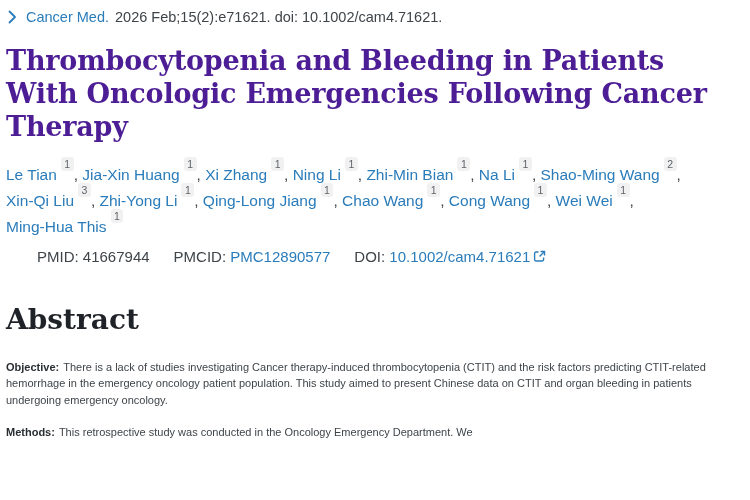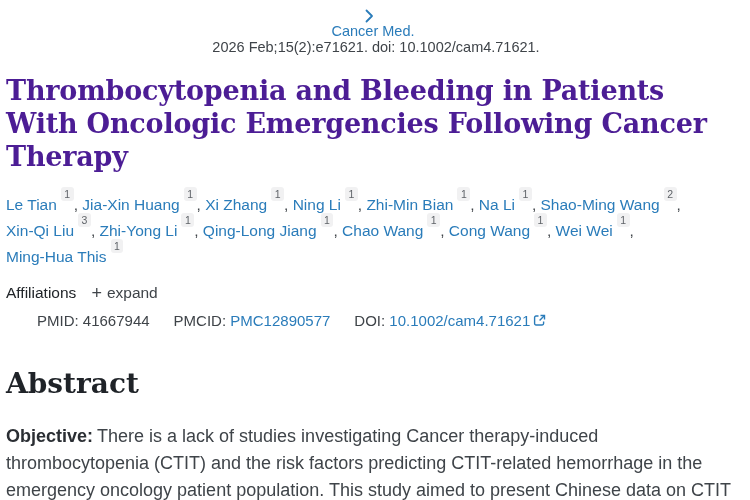--- a/index.html
+++ b/index.html
@@ -9,21 +9,21 @@
     font-family: "Liberation Sans", sans-serif;
     color: #3f4449;
   }
   .page { padding: 9px 10px 0 6px; }
 
   a.link { color: #2a7cba; text-decoration: none; cursor: pointer; }
 
   
   .journal-bar {
     display: flex; align-items: center;
-    font-size: 14.5px; color: #3f4449; flex-direction: column;
+    font-size: 14.5px; color: #3f4449;
   }
   .chev { display: inline-flex; margin: 0 9px 0 2px; }
   .journal-bar .cite { margin-left: 6px; }
 
   
   .title {
     font-family: "DejaVu Serif", serif;
     font-size: 27px; font-weight: 700;
     line-height: 1.23; color: #4c1d95;
     letter-spacing: -0.2px;
@@ -61,21 +61,21 @@
   .id-group { margin-right: 24px; }
   .ext-icon { display: inline-block; margin-left: 3px; vertical-align: -1px; }
 
   
   .abstract-heading {
     font-family: "DejaVu Serif", serif;
     font-size: 28px; font-weight: 700; color: #1f2328;
     margin-top: 37px;
   }
   .para {
-    margin-top: 16px; font-size: 18px; line-height: 1.49;
+    margin-top: 16px; font-size: 11px; line-height: 1.49;
     color: #3f4449; max-width: 730px;
   }
   .sec-label { font-weight: 700; color: #2a2e33; margin-right: 4px; }
 </style>
 </head>
 <body>
 
 <div class="page">
 
   <div class="journal-bar">
@@ -102,27 +102,20 @@
     <span class="author"><a class="link">Xin-Qi Liu</a><sup class="sup-badge">3</sup><span class="comma">,</span></span>
     <span class="author"><a class="link">Zhi-Yong Li</a><sup class="sup-badge">1</sup><span class="comma">,</span></span>
     <span class="author"><a class="link">Qing-Long Jiang</a><sup class="sup-badge">1</sup><span class="comma">,</span></span>
     <span class="author"><a class="link">Chao Wang</a><sup class="sup-badge">1</sup><span class="comma">,</span></span>
     <span class="author"><a class="link">Cong Wang</a><sup class="sup-badge">1</sup><span class="comma">,</span></span>
     <span class="author"><a class="link">Wei Wei</a><sup class="sup-badge">1</sup><span class="comma">,</span></span>
     <br>
     <span class="author"><a class="link">Ming-Hua This</a><sup class="sup-badge">1</sup></span>
   </div>
 
-  <div class="affil-row">
-    <span>Affiliations</span>
-    <span class="expand-btn">
-      <span class="plus-glyph">+</span>
-      <span>expand</span>
-    </span>
-  </div>
 
   <div class="ids-row">
     <span class="id-group"><span>PMID:</span> <span>41667944</span></span><span class="id-group"><span>PMCID:</span> <a class="link">PMC12890577</a></span><span class="id-group"><span>DOI:</span> <a class="link">10.1002/cam4.71621</a><span class="ext-icon"><svg width="13" height="13" viewBox="0 0 13 13">
             <path d="M5.5 2H3a1.4 1.4 0 0 0-1.4 1.4v6.2A1.4 1.4 0 0 0 3 11h6.2a1.4 1.4 0 0 0 1.4-1.4V7.5" fill="none" stroke="#2a7cba" stroke-width="1.4"></path>
             <path d="M7.5 1.5h4v4" fill="none" stroke="#2a7cba" stroke-width="1.4"></path>
             <path d="M11.2 1.8L6.6 6.4" fill="none" stroke="#2a7cba" stroke-width="1.4"></path>
           </svg></span></span>
   </div>
 
   <h2 class="abstract-heading">Abstract</h2>

